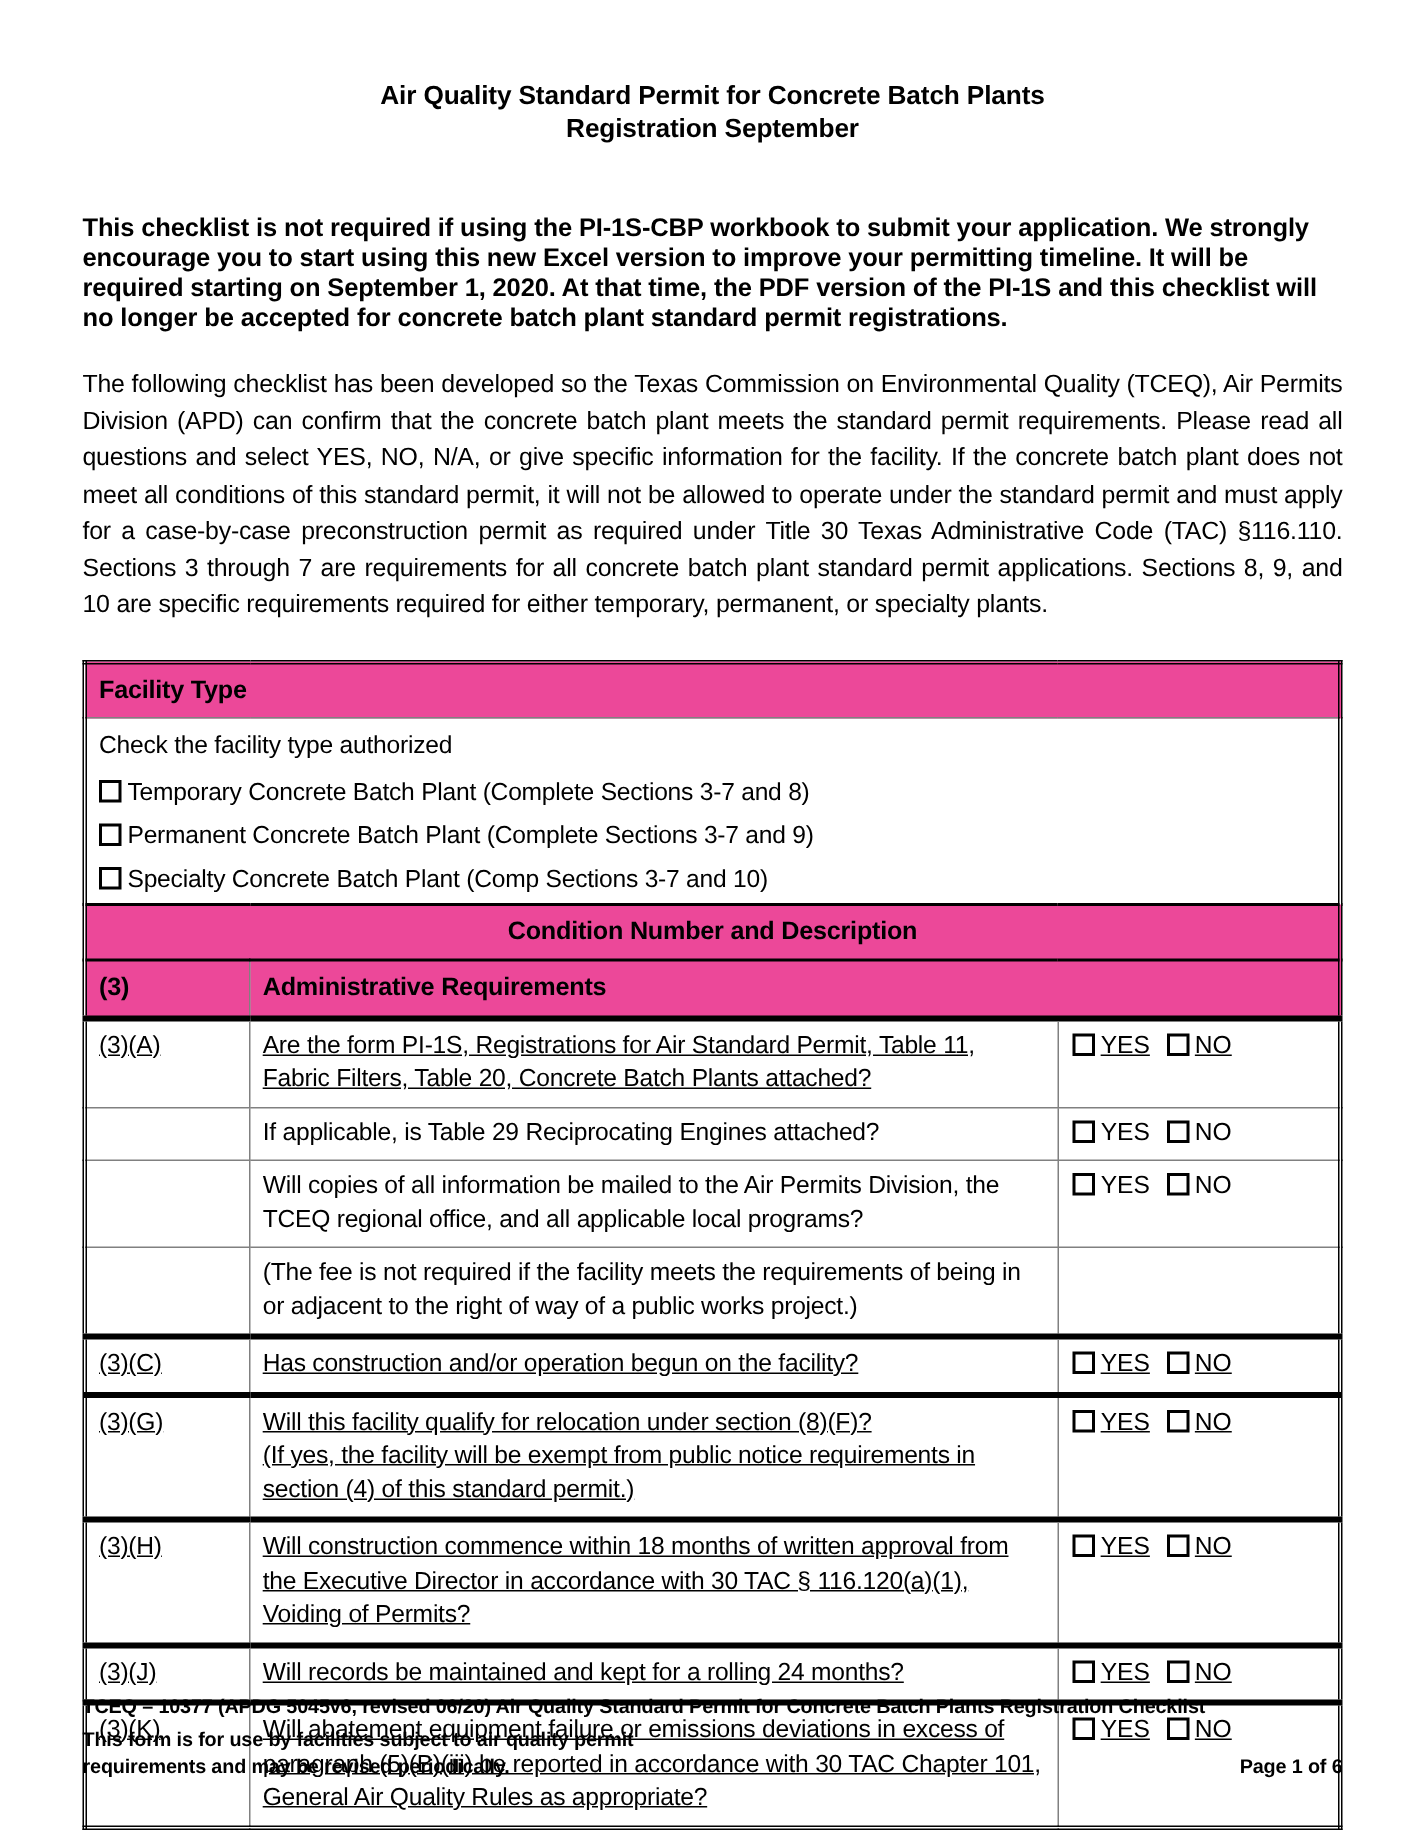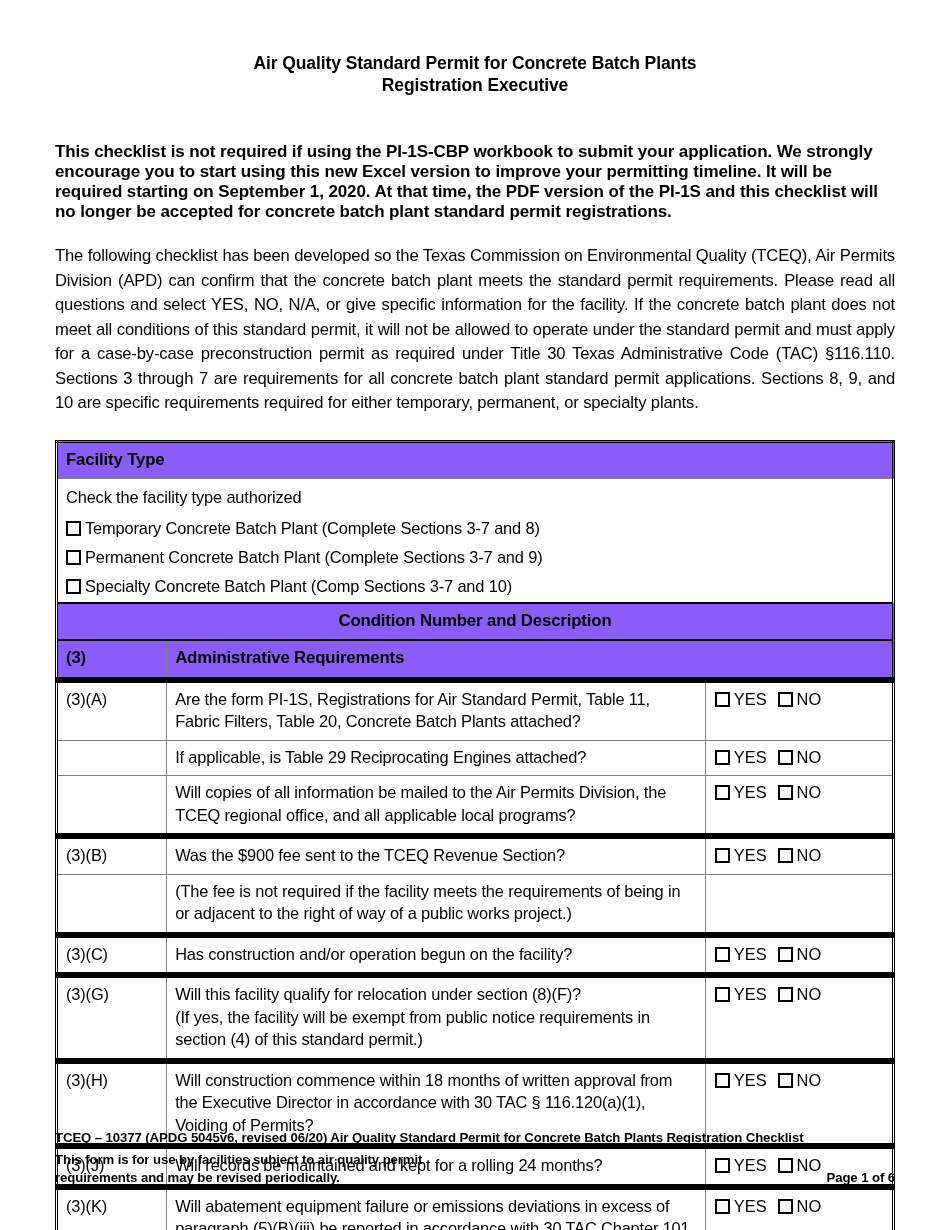--- a/index.html
+++ b/index.html
@@ -64,27 +64,27 @@
   }
   .checklist td {
     border: 1px solid #808080;
     vertical-align: top;
     font-size: 16.4px;
     line-height: 22.5px;
     letter-spacing: -0.15px;
     padding: 5px 8px 7px 8px;
   }
   .hdr td {
-    background: #8b5cf6;
+    background: #ec4899;
     font-weight: bold;
     font-size: 16.8px;
     padding: 6px 8px 7px 8px;
   }
   .hdr-strong td { border-top: 2px solid #000000; border-bottom: 2px solid #000000; text-align: center; }
-  .sec-row td { border-top: 6px solid #000000; }
+  .sec-row td { border-top: 4px solid #000000; text-decoration: underline; }
   .col-code  { width: 110px; }
   .col-desc  { width: 538px; }
   .col-check { width: 188px; padding-left: 9px !important; }
 
   .facility-intro { padding-top: 7px !important; padding-bottom: 2px !important; }
 
   
   .cbox {
     display: inline-block;
     width: 15px;
@@ -125,21 +125,21 @@
   }
   .footer-page { white-space: nowrap; padding-left: 20px; margin-top: 22px; }
 </style>
 </head>
 <body>
 
 <div class="page">
 
   <div class="title-block">
     <div class="title-line">Air Quality Standard Permit for Concrete Batch Plants</div>
-    <div class="title-line">Registration Executive</div>
+    <div class="title-line">Registration September</div>
   </div>
 
   <div class="notice">This checklist is not required if using the PI-1S-CBP workbook to submit your application. We strongly encourage you to start using this new Excel version to improve your permitting timeline. It will be required starting on September 1, 2020. At that time, the PDF version of the PI-1S and this checklist will no longer be accepted for concrete batch plant standard permit registrations.</div>
 
   <div class="body-par">The following checklist has been developed so the Texas Commission on Environmental Quality (TCEQ), Air Permits Division (APD) can confirm that the concrete batch plant meets the standard permit requirements. Please read all questions and select YES, NO, N/A, or give specific information for the facility. If the concrete batch plant does not meet all conditions of this standard permit, it will not be allowed to operate under the standard permit and must apply for a case-by-case preconstruction permit as required under Title 30 Texas Administrative Code (TAC) §116.110. Sections 3 through 7 are requirements for all concrete batch plant standard permit applications. Sections 8, 9, and 10 are specific requirements required for either temporary, permanent, or specialty plants.</div>
 
   <table class="checklist">
     <colgroup>
       <col class="col-code">
         <col class="col-desc">
@@ -183,25 +183,20 @@
         <tr>
           <td></td>
           <td>If applicable, is Table 29 Reciprocating Engines attached?</td>
           <td class="col-check"><span class="yn"><span class="cbox"></span><span class="lbl">YES</span><span class="gap"></span><span class="cbox"></span><span class="lbl">NO</span></span></td>
         </tr>
         <tr>
           <td></td>
           <td>Will copies of all information be mailed to the Air Permits Division, the TCEQ regional office, and all applicable local programs?</td>
           <td class="col-check"><span class="yn"><span class="cbox"></span><span class="lbl">YES</span><span class="gap"></span><span class="cbox"></span><span class="lbl">NO</span></span></td>
         </tr>
-        <tr class="sec-row">
-          <td>(3)(B)</td>
-          <td>Was the $900 fee sent to the TCEQ Revenue Section?</td>
-          <td class="col-check"><span class="yn"><span class="cbox"></span><span class="lbl">YES</span><span class="gap"></span><span class="cbox"></span><span class="lbl">NO</span></span></td>
-        </tr>
         <tr>
           <td></td>
           <td>(The fee is not required if the facility meets the requirements of being in or adjacent to the right of way of a public works project.)</td>
           <td class="col-check"></td>
         </tr>
         <tr class="sec-row">
           <td>(3)(C)</td>
           <td>Has construction and/or operation begun on the facility?</td>
           <td class="col-check"><span class="yn"><span class="cbox"></span><span class="lbl">YES</span><span class="gap"></span><span class="cbox"></span><span class="lbl">NO</span></span></td>
         </tr>

